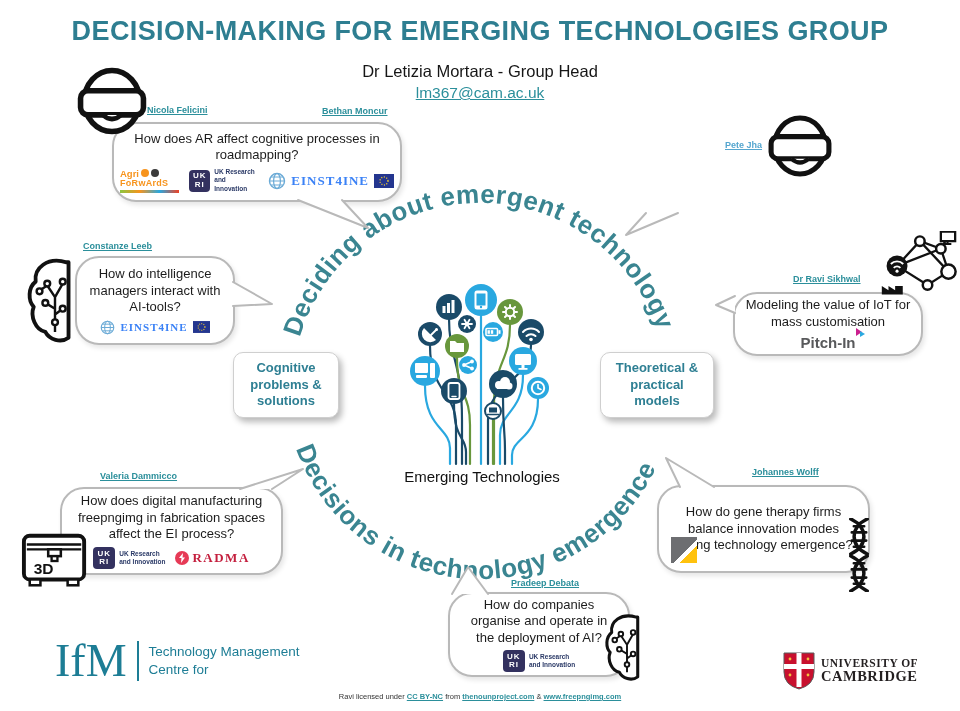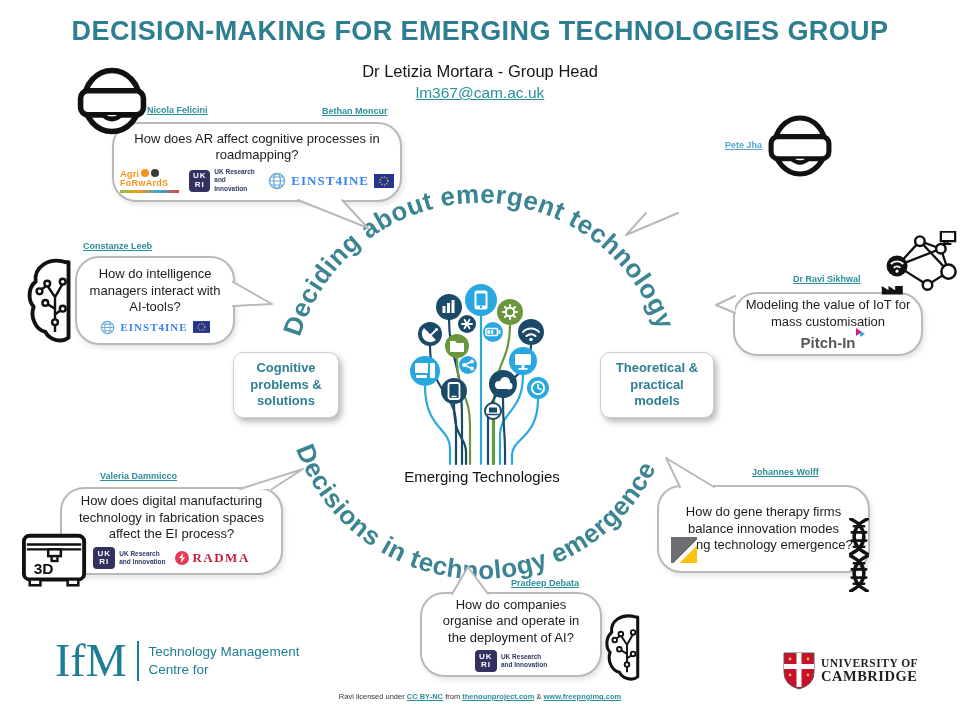--- a/index.html
+++ b/index.html
@@ -278,21 +278,21 @@
     <div class="pitchin">
       <span>Pitch-In</span>
       <span class="pi-spark">
           <i class="m"></i>
           <i class="b"></i>
         </span>
     </div>
   </div>
 
   <div class="bubble" style="left:60px;top:487px;width:223px;height:88px">
-    <div class="q" style="max-width:209px">How does digital manufacturing technology in fabrication spaces affect the EI process?</div>
+    <div class="q" style="max-width:209px">How does digital manufacturing freepngimg in fabrication spaces affect the EI process?</div>
     <div class="logorow">
       <div class="ukri">
         <div class="ukri-sq">
           <span>UK</span>
           <span>RI</span>
         </div>
         <div class="ukri-tx">
           <div>UK Research</div>
           <div>and Innovation</div>
         </div>
@@ -306,21 +306,21 @@
         <span class="radma-tx">RADMA</span>
       </div>
     </div>
   </div>
 
   <div class="bubble" style="left:657px;top:485px;width:213px;height:88px;position:absolute">
     <div class="q" style="max-width:182px">How do gene therapy firms balance innovation modes during technology emergence?</div>
     <div class="gylogo"></div>
   </div>
 
-  <div class="bubble" style="left:420px;top:592px;width:182px;height:85px">
+  <div class="bubble" style="left:448px;top:592px;width:182px;height:85px">
     <div class="q" style="max-width:150px">How do companies organise and operate in the deployment of AI?</div>
     <div class="ukri">
       <div class="ukri-sq">
         <span>UK</span>
         <span>RI</span>
       </div>
       <div class="ukri-tx">
         <div>UK Research</div>
         <div>and Innovation</div>
       </div>

